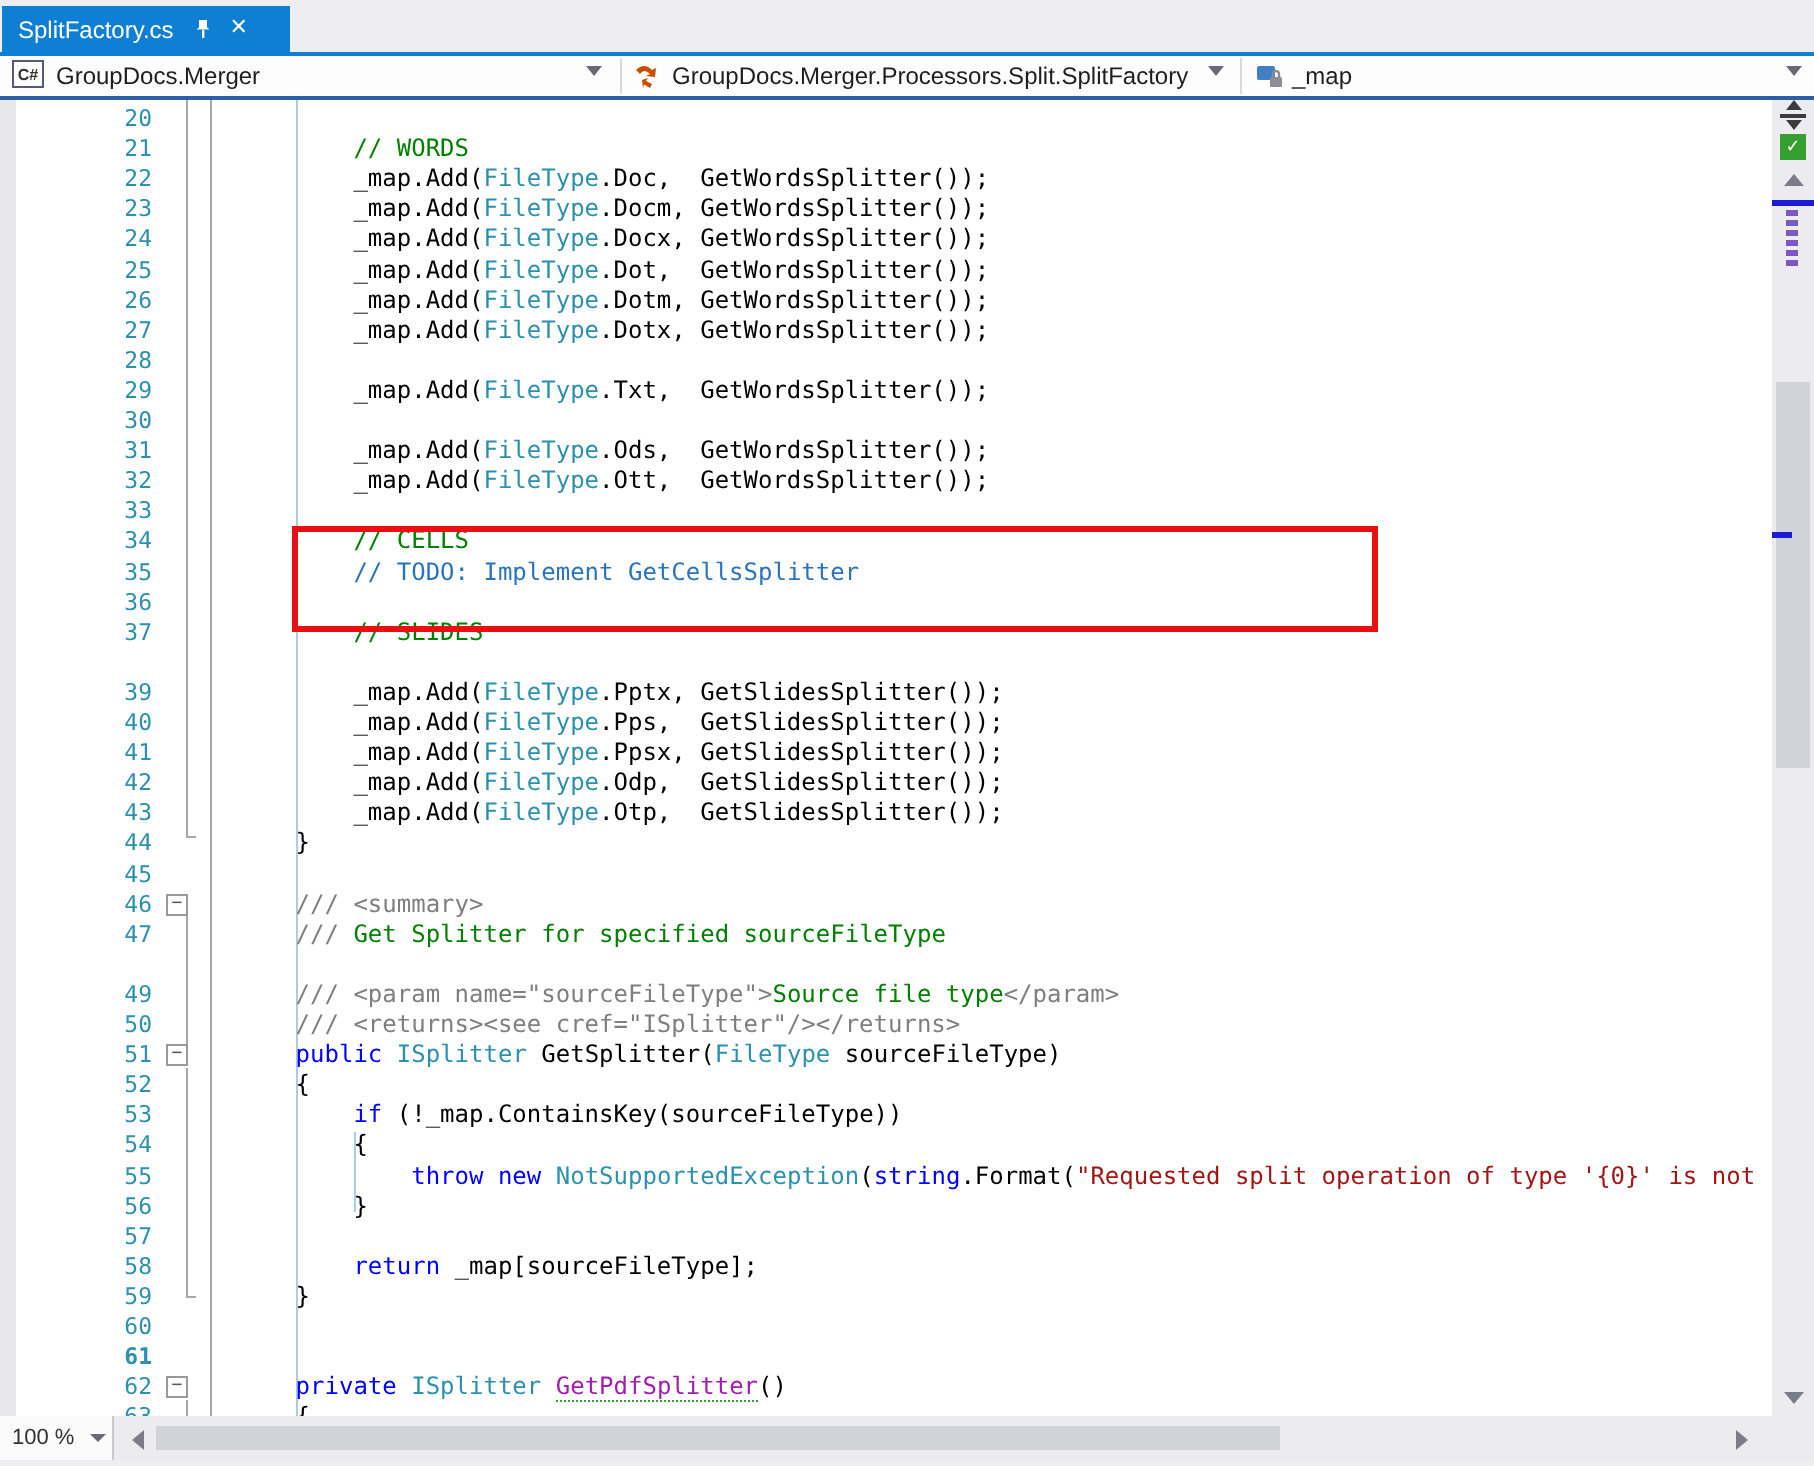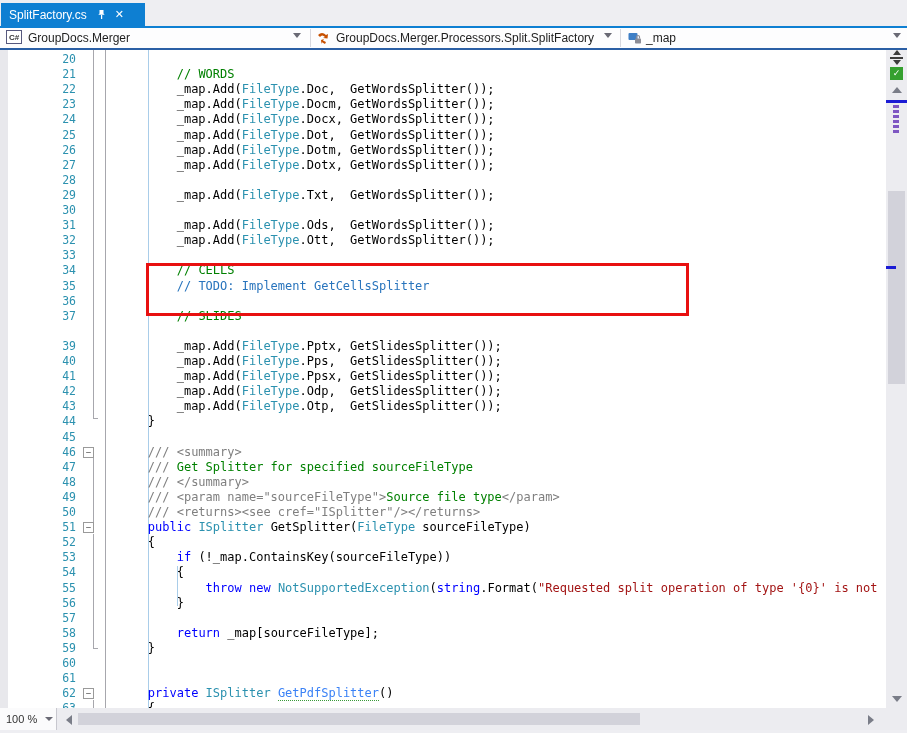--- a/index.html
+++ b/index.html
@@ -39,21 +39,21 @@
   .foldbox{position:absolute;left:83px;top:2px;width:11px;height:11px;border:1px solid #9a9a9a;background:#fff;
            box-sizing:border-box;font-size:9px;line-height:8px;text-align:center;color:#555;font-family:"DejaVu Sans Mono",monospace}
   .tok-p{color:#000000}
   .tok-k{color:#0000ff}
   .tok-t{color:#2b91af}
   .tok-c{color:#008000}
   .tok-tc{color:#2874bd}
   .tok-g{color:#7f7f7f}
   .tok-dg{color:#008000}
   .tok-s{color:#a31515}
-  .tok-sq{color:#3b82f6;border-bottom:1px dotted #3a9a3a}
+  .tok-sq{color:#a21caf;border-bottom:1px dotted #3a9a3a}
 
   
   .red-box{left:146px;top:213px;width:537px;height:47px;border:3px solid #e81010}
 
   
   .vscroll{left:886px;top:50px;width:21px;height:658px;background:#ececf0}
   .grip-bar{left:4px;top:7px;width:13px;height:2px;background:#3c3c3c}
   .tri-up{width:0;height:0;border-left:4px solid transparent;border-right:4px solid transparent;border-bottom:5px solid #3c3c3c}
   .tri-dn{width:0;height:0;border-left:4px solid transparent;border-right:4px solid transparent;border-top:5px solid #3c3c3c}
   .health{left:4px;top:17px;width:13px;height:13px;background:#35a02f;color:#fff;font-size:9px;line-height:13px;text-align:center}
@@ -237,24 +237,20 @@
       </div>
       <div class="row" style="top: 392.6px;">
         <span class="ln">46</span>
         <span class="foldbox">−</span>
         <span class="code"><span class="tok-g">        /// &lt;summary&gt;</span></span>
       </div>
       <div class="row" style="top: 407.7px;">
         <span class="ln">47</span>
         <span class="code"><span class="tok-g">        /// </span><span class="tok-dg">Get Splitter for specified sourceFileType</span></span>
       </div>
-      <div class="row" style="top: 422.8px;">
-        <span class="ln">48</span>
-        <span class="code"><span class="tok-g">        /// &lt;/summary&gt;</span></span>
-      </div>
       <div class="row" style="top: 437.9px;">
         <span class="ln">49</span>
         <span class="code"><span class="tok-g">        /// &lt;param name="sourceFileType"&gt;</span><span class="tok-dg">Source file type</span><span class="tok-g">&lt;/param&gt;</span></span>
       </div>
       <div class="row" style="top: 453px;">
         <span class="ln">50</span>
         <span class="code"><span class="tok-g">        /// &lt;returns&gt;&lt;see cref="ISplitter"/&gt;&lt;/returns&gt;</span></span>
       </div>
       <div class="row" style="top: 468.1px;">
         <span class="ln">51</span>
@@ -290,21 +286,21 @@
         <span class="code"><span class="tok-p">            </span><span class="tok-k">return</span><span class="tok-p"> _map[sourceFileType];</span></span>
       </div>
       <div class="row" style="top: 588.9px;">
         <span class="ln">59</span>
         <span class="code"><span class="tok-p">        }</span></span>
       </div>
       <div class="row" style="top: 604px;">
         <span class="ln">60</span>
         <span class="code"></span>
       </div>
-      <div class="row" style="top: 619.1px;">
+      <div class="row" style="top: 619.1px; font-weight: bold;">
         <span class="ln">61</span>
         <span class="code"></span>
       </div>
       <div class="row" style="top: 634.2px;">
         <span class="ln">62</span>
         <span class="foldbox">−</span>
         <span class="code"><span class="tok-p">        </span><span class="tok-k">private</span><span class="tok-p"> </span><span class="tok-t">ISplitter</span><span class="tok-p"> </span><span class="tok-sq">GetPdfSplitter</span><span class="tok-p">()</span></span>
       </div>
       <div class="row" style="top: 649.3px;">
         <span class="ln">63</span>

